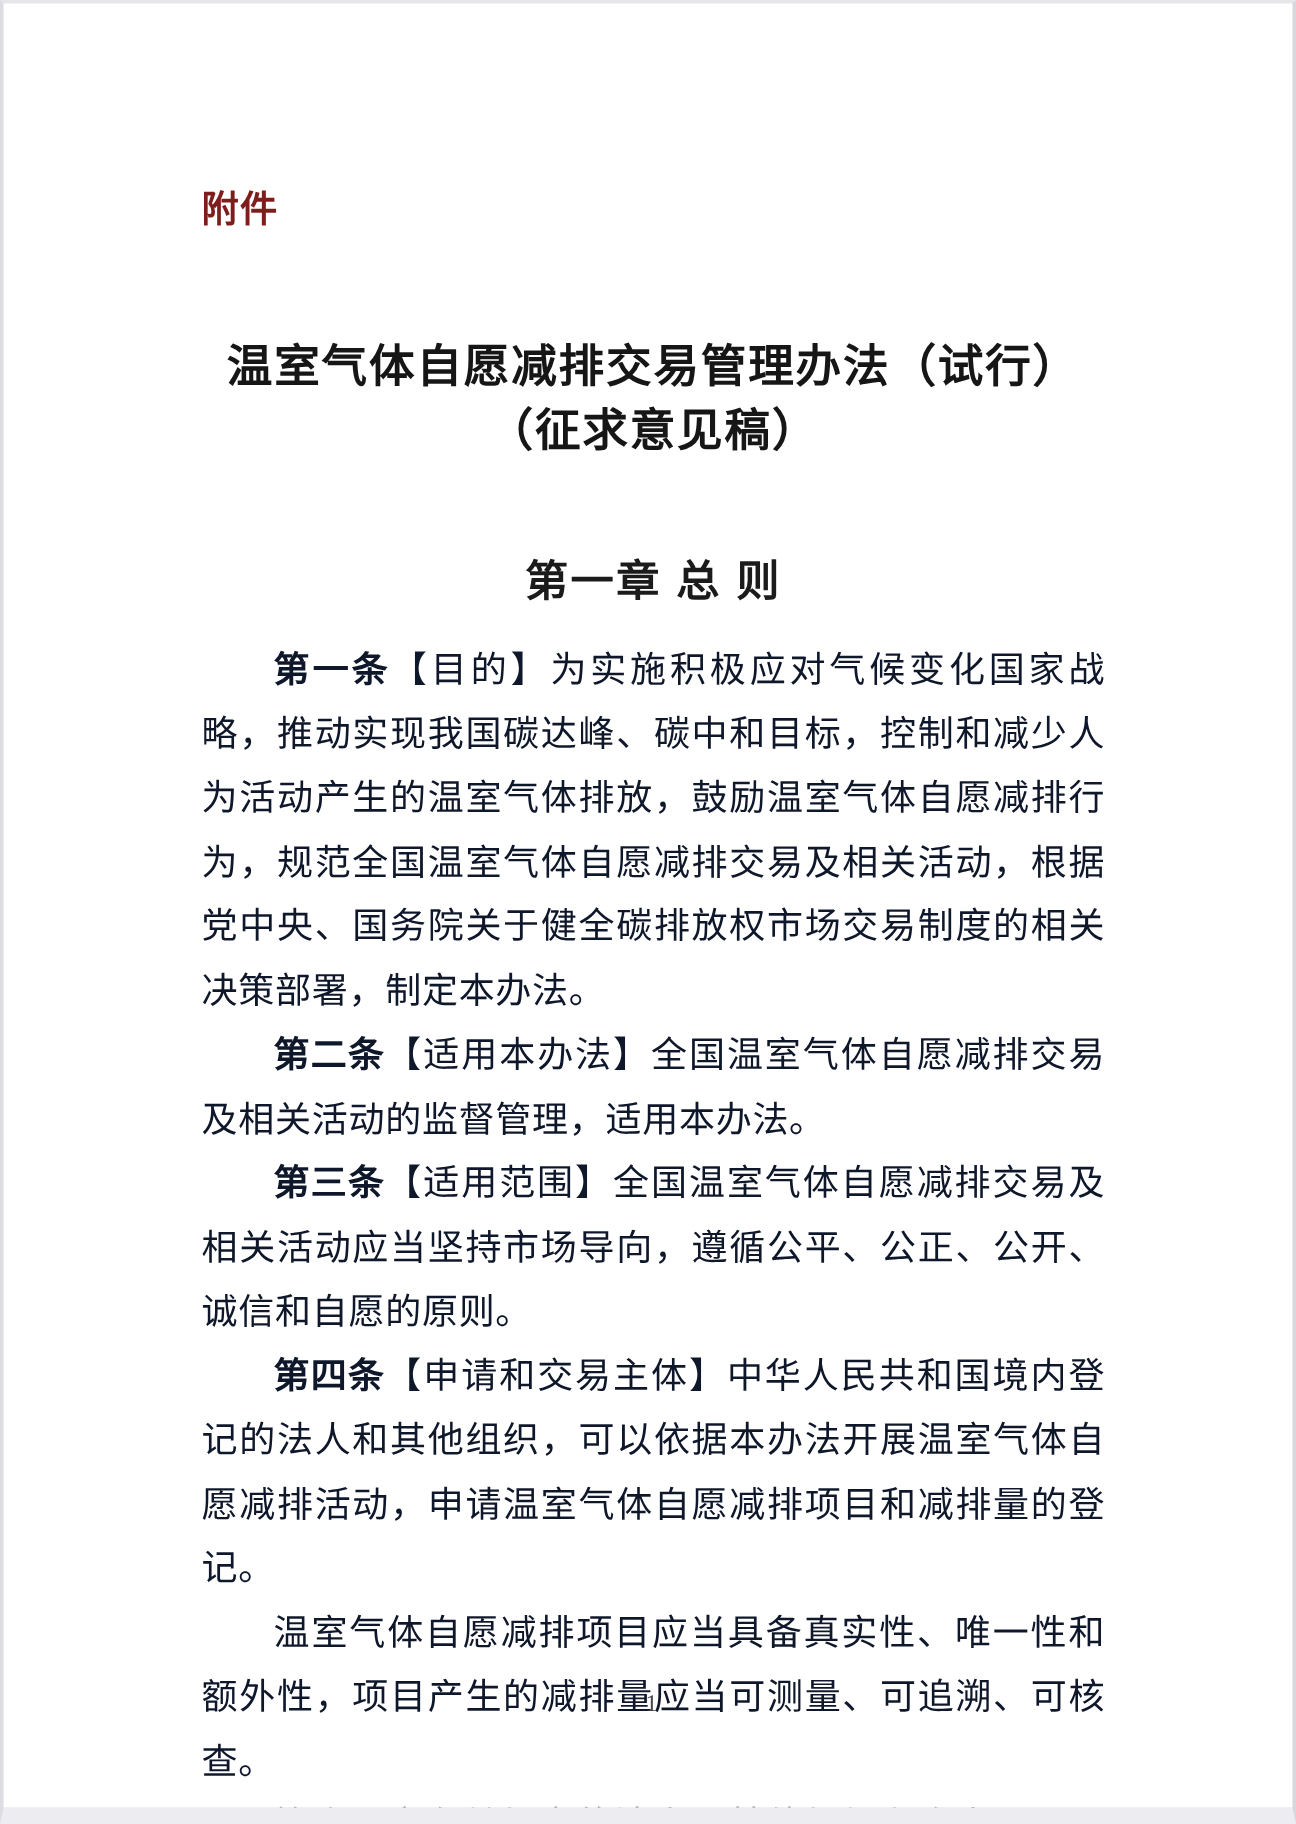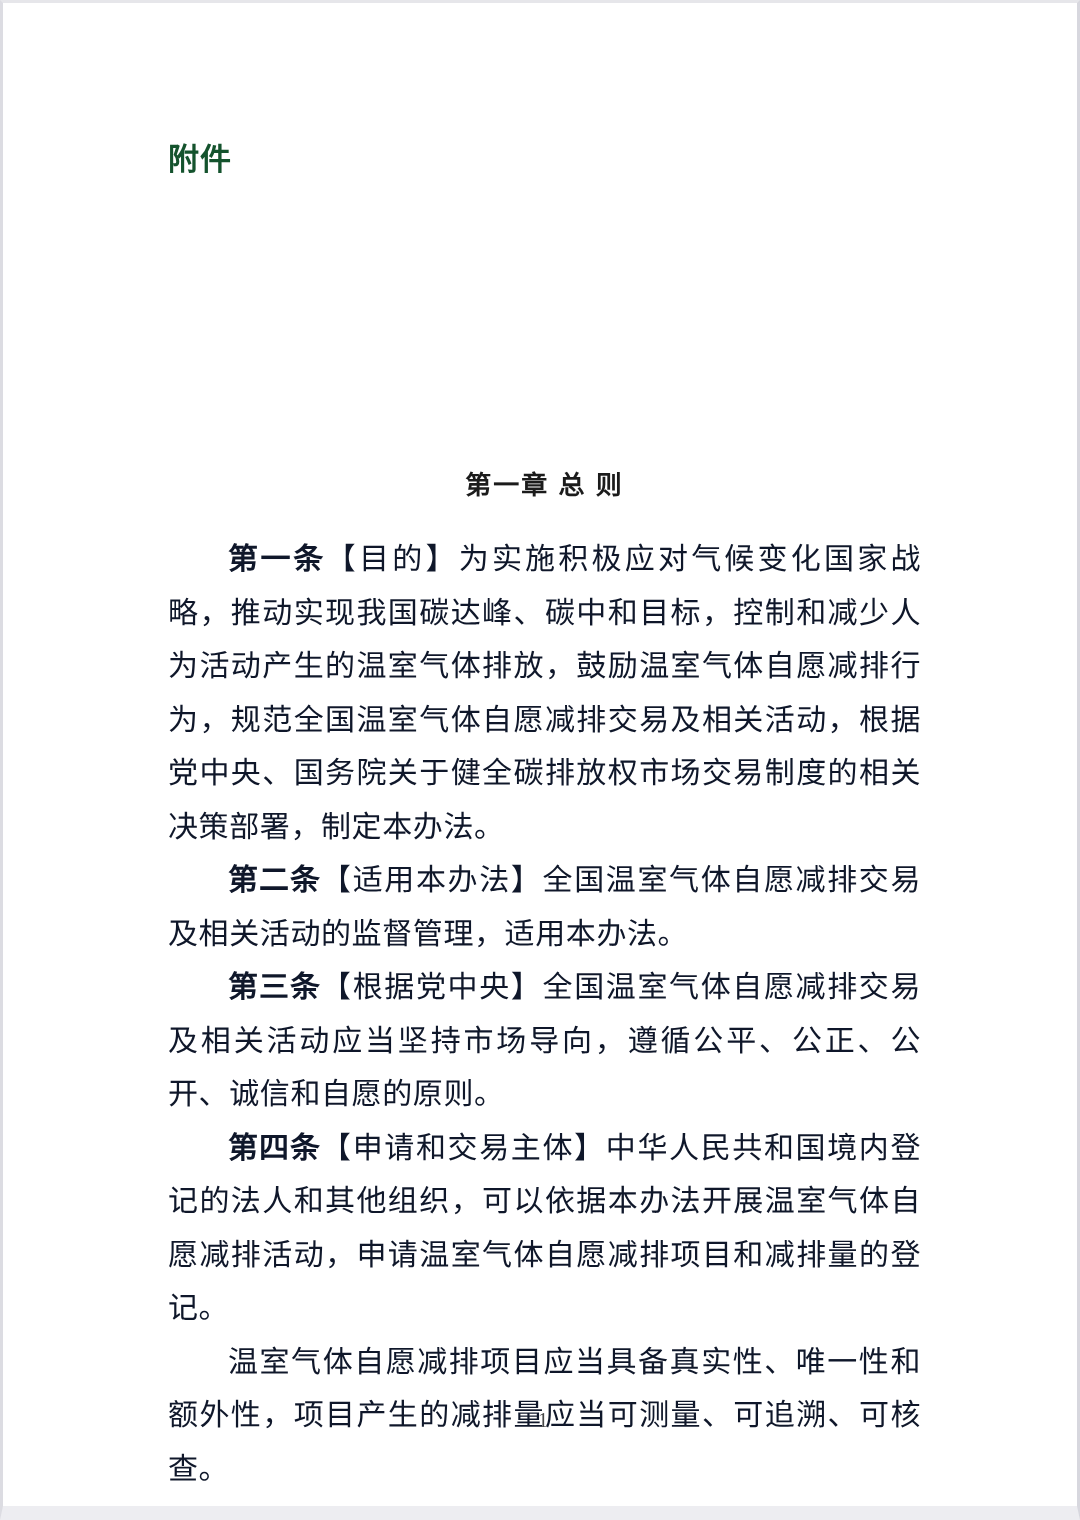--- a/index.html
+++ b/index.html
@@ -33,26 +33,26 @@
   .page-inner {
     position: absolute;
     left: 0; top: 0; right: 0; bottom: 0;
     background: #ffffff;
   }
 
   
   .attach-label {
     position: absolute;
     left: 165px;
-    top: 137px;
+    top: 152px;
     font-family: "Liberation Sans", "DejaVu Sans", sans-serif;
     font-size: 31px;
     line-height: 40px;
     font-weight: 700;
-    color: #14532d;
+    color: #7f1d1d;
     letter-spacing: 1px;
   }
 
   
   .doc-title-block {
     position: absolute;
     left: 165px;
     top: 276px;
     width: 753px;
     text-align: center;
@@ -70,21 +70,21 @@
 
   
   .chapter-heading {
     position: absolute;
     left: 165px;
     top: 461px;
     width: 753px;
     text-align: center;
     font-family: "Liberation Sans", "DejaVu Sans", sans-serif;
     font-weight: 700;
-    font-size: 26px;
+    font-size: 36px;
     line-height: 42px;
     color: #1b1b1b;
     letter-spacing: 2px;
   }
 
   
   .body-block {
     position: absolute;
     left: 165px;
     top: 529px;
@@ -123,27 +123,31 @@
   }
 </style>
 </head>
 <body>
 
 <div class="page-sheet">
   <div class="page-inner">
 
     <div class="attach-label">附件</div>
 
+    <div class="doc-title-block">
+      <div class="doc-title-main">温室气体自愿减排交易管理办法（试行）</div>
+      <div class="doc-title-sub">（征求意见稿）</div>
+    </div>
 
     <div class="chapter-heading">第一章 总 则</div>
 
     <div class="body-block" id="body-block">
         <p class="para"><span class="art-label">第一条</span><span>【目的】</span><span>为实施积极应对气候变化国家战略，推动实现我国碳达峰、碳中和目标，控制和减少人为活动产生的温室气体排放，鼓励温室气体自愿减排行为，规范全国温室气体自愿减排交易及相关活动，根据党中央、国务院关于健全碳排放权市场交易制度的相关决策部署，制定本办法。</span></p>
         <p class="para"><span class="art-label">第二条</span><span>【适用本办法】</span><span>全国温室气体自愿减排交易及相关活动的监督管理，适用本办法。</span></p>
-        <p class="para"><span class="art-label">第三条</span><span>【根据党中央】</span><span>全国温室气体自愿减排交易及相关活动应当坚持市场导向，遵循公平、公正、公开、诚信和自愿的原则。</span></p>
+        <p class="para"><span class="art-label">第三条</span><span>【适用范围】</span><span>全国温室气体自愿减排交易及相关活动应当坚持市场导向，遵循公平、公正、公开、诚信和自愿的原则。</span></p>
         <p class="para"><span class="art-label">第四条</span><span>【申请和交易主体】</span><span>中华人民共和国境内登记的法人和其他组织，可以依据本办法开展温室气体自愿减排活动，申请温室气体自愿减排项目和减排量的登记。</span></p>
         <p class="para"><span>温室气体自愿减排项目应当具备真实性、唯一性和额外性，项目产生的减排量应当可测量、可追溯、可核查。</span></p>
         <p class="para"><span>符合国家有关规定的法人、其他组织和个人，可以依据本办法开展温室气体自愿减排交易活动。</span></p>
       </div>
 
     <div class="page-number">1</div>
 
   </div>
 </div>
 

